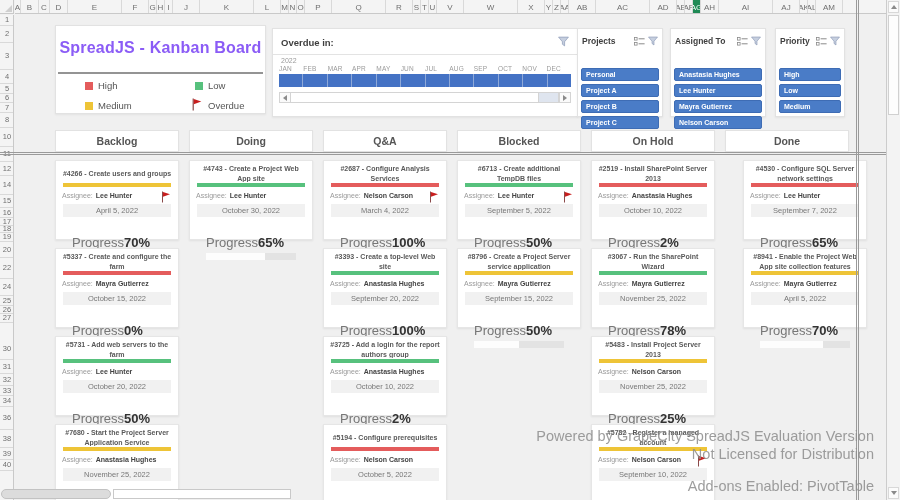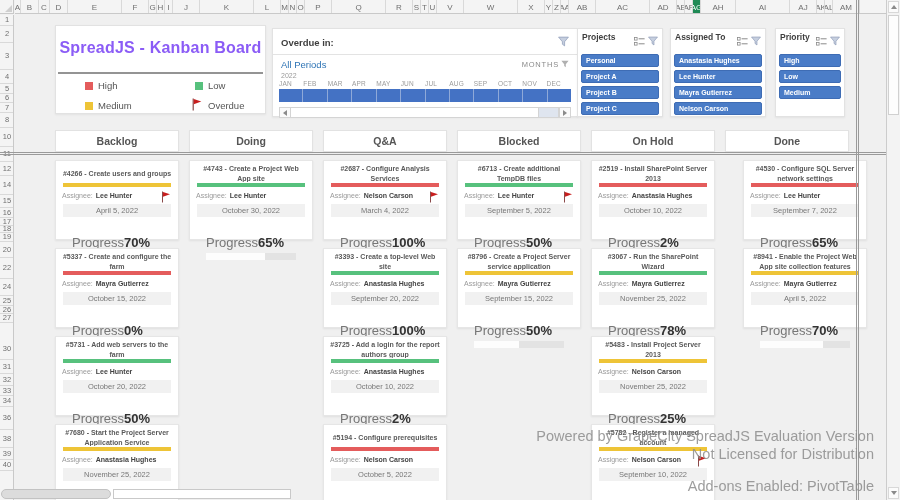--- a/index.html
+++ b/index.html
@@ -54,21 +54,21 @@
   .tl-arrow{width:12px;background:#fafafa;border:1px solid #d4d4d4;box-sizing:border-box;display:flex;align-items:center;justify-content:center;flex:0 0 auto;}
   .tri-left{width:0;height:0;border-top:3px solid transparent;border-bottom:3px solid transparent;border-right:4px solid #8a8a8a;}
   .tri-right{width:0;height:0;border-top:3px solid transparent;border-bottom:3px solid transparent;border-left:4px solid #8a8a8a;}
   .tl-thumb{flex:1;background:#fff;border:1px solid #d4d4d4;border-left:none;box-sizing:border-box;}
   .tl-rest{width:20px;background:#dfe5ef;border:1px solid #d4d4d4;border-left:none;box-sizing:border-box;flex:0 0 auto;}
 
   .slicer{position:absolute;background:#fff;border:1px solid #e2e2e2;box-shadow:0 1px 2px rgba(0,0,0,0.06);box-sizing:border-box;z-index:10;}
   #slicer-0{left:577px;top:28px;width:86px;height:89px;}
   #slicer-1{left:670px;top:28px;width:96px;height:89px;}
   #slicer-2{left:775px;top:28px;width:70px;height:89px;}
-  .slicer-head{display:flex;justify-content:space-between;padding:3px 4px 4px;}
+  .slicer-head{display:flex;justify-content:space-between;align-items:center;padding:3px 4px 18px;}
   .slicer-title{font-size:8.5px;font-weight:bold;color:#3f3f3f;white-space:nowrap;}
   .slicer-icons{display:flex;gap:3px;align-items:center;}
   .slicer-item{height:13px;margin:0 3px 3px;border:1px solid #3e6cb4;border-radius:2px;color:#fff;font-size:7px;font-weight:bold;line-height:11px;padding-left:4px;overflow:hidden;white-space:nowrap;box-sizing:border-box;}
 
   
   .board-header{position:absolute;top:130px;width:124px;height:22px;background:#fff;border:1px solid #e2e2e2;box-sizing:border-box;display:flex;align-items:center;justify-content:center;font-size:10.5px;font-weight:bold;color:#555;box-shadow:0 1px 1px rgba(0,0,0,0.05);z-index:10;}
   .stack{position:absolute;top:160px;width:124px;display:flex;flex-direction:column;gap:8px;z-index:10;}
   .card{height:80px;background:#fff;border:1px solid #e6e6e6;box-shadow:0 1px 2px rgba(0,0,0,0.07);box-sizing:border-box;position:relative;padding:4px 6px 0;flex:0 0 auto;}
   .card-title{height:17px;display:flex;align-items:center;justify-content:center;text-align:center;font-size:7px;font-weight:bold;color:#595959;line-height:1.3;overflow:hidden;}
   .card-bar{height:4px;margin:1px 1px 0;}
@@ -121,21 +121,21 @@
       <div class="colcell" style="width: 27px;">X</div>
       <div class="colcell" style="width: 8px;">Y</div>
       <div class="colcell" style="width: 8px;">Z</div>
       <div class="colcell" style="width: 8px;">AA</div>
       <div class="colcell" style="width: 27px;">AB</div>
       <div class="colcell" style="width: 54px;">AC</div>
       <div class="colcell" style="width: 27px;">AD</div>
       <div class="colcell" style="width: 8px;">AE</div>
       <div class="colcell" style="width: 8px;">AF</div>
       <div class="colcell" style="width: 8px; background: rgb(31, 138, 85); color: rgb(255, 255, 255);">AG</div>
-      <div class="colcell" style="width: 35px;">AH</div>
+      <div class="colcell" style="width: 18px;">AH</div>
       <div class="colcell" style="width: 54px;">AI</div>
       <div class="colcell" style="width: 27px;">AJ</div>
       <div class="colcell" style="width: 8px;">AK</div>
       <div class="colcell" style="width: 8px;">AL</div>
       <div class="colcell" style="width: 27px;">AM</div>
     </div>
   <div id="row-headers">
       <div class="rowcell" style="height: 11px;">1</div>
       <div class="rowcell" style="height: 17px;">2</div>
       <div class="rowcell" style="height: 27px;">3</div>
@@ -200,29 +200,20 @@
       </div>
   </div>
 
   <div class="panel timeline">
     <div class="tl-head">
       <span class="tl-title">Overdue in:</span>
       <span><svg width="11" height="11" viewBox="0 0 10 10">
             <path d="M0.5 1h9L6 5.2V9L4 7.5V5.2z" fill="#c6cfdf" stroke="#8696b4" stroke-width="0.6"></path>
           </svg></span>
     </div>
-    <div class="tl-period-row">
-      <span class="tl-period">All Periods</span>
-      <span class="tl-unit">
-        <span>MONTHS</span>
-        <span><svg width="8" height="8" viewBox="0 0 10 10">
-              <path d="M0.5 1h9L6 5.2V9L4 7.5V5.2z" fill="#b0b0b0"></path>
-            </svg></span>
-      </span>
-    </div>
     <div class="tl-year">2022</div>
     <div class="tl-months" id="tl-months">
         <span class="tl-month">JAN</span>
         <span class="tl-month">FEB</span>
         <span class="tl-month">MAR</span>
         <span class="tl-month">APR</span>
         <span class="tl-month">MAY</span>
         <span class="tl-month">JUN</span>
         <span class="tl-month">JUL</span>
         <span class="tl-month">AUG</span>

